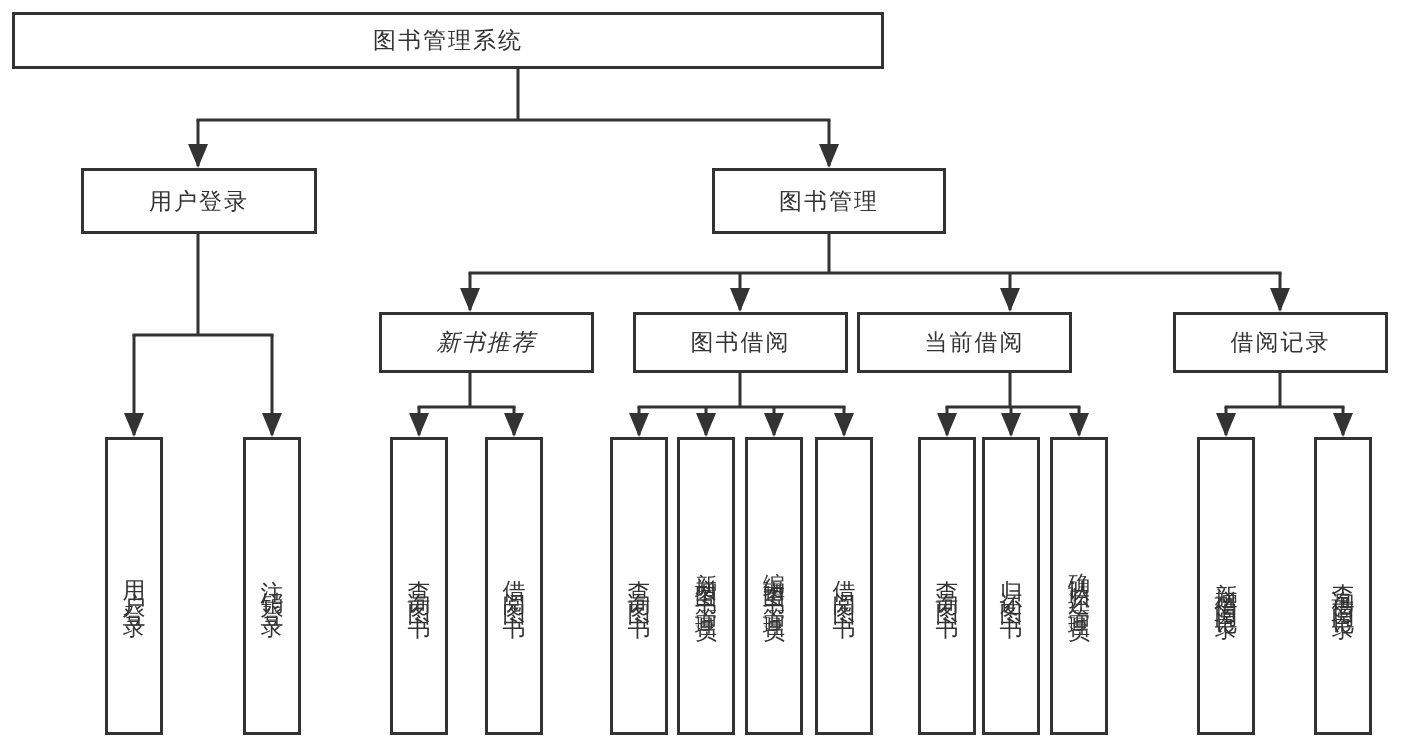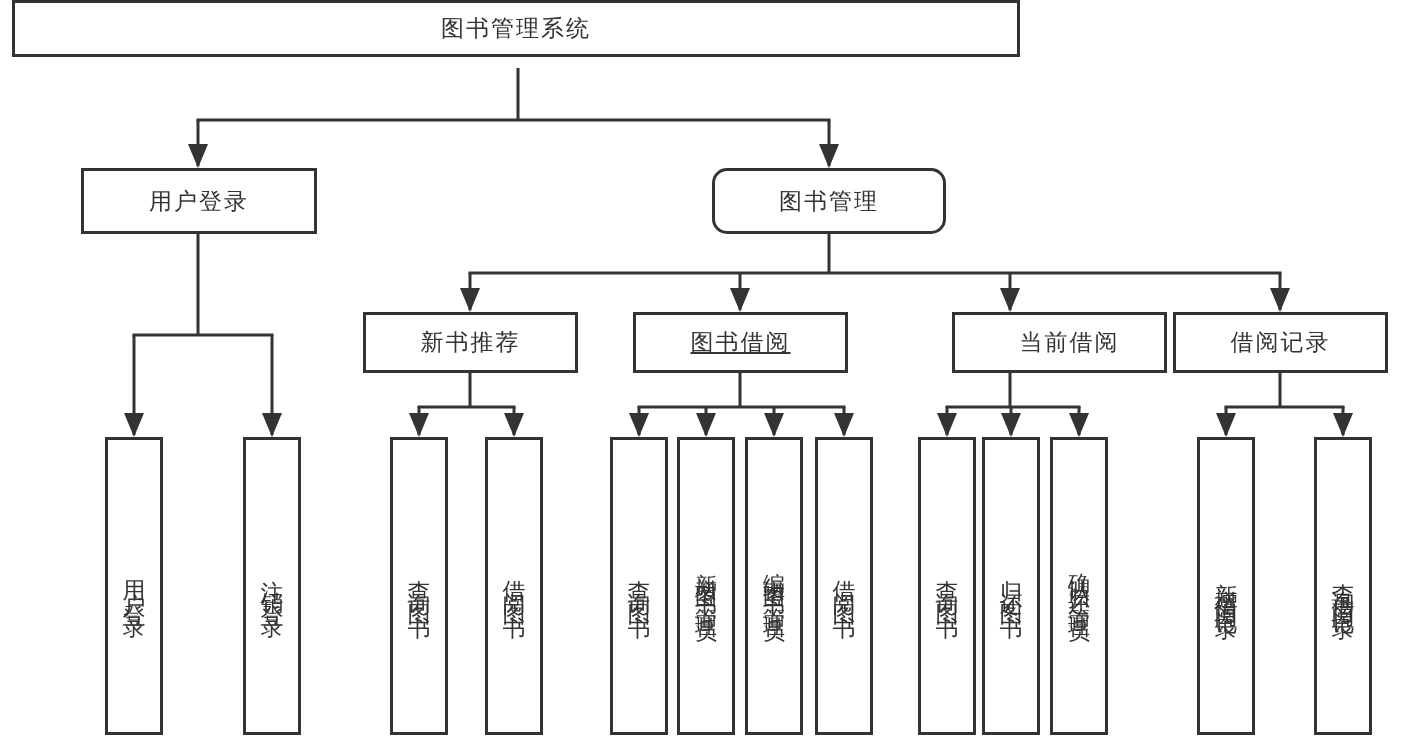--- a/index.html
+++ b/index.html
@@ -6,26 +6,26 @@
   body{font-family:"Liberation Sans","DejaVu Sans",sans-serif;}
   .stage{position:relative;width:1405px;height:747px;background:#fff;overflow:hidden;}
   svg.connectors{position:absolute;left:0;top:0;pointer-events:none;}
   .ln{stroke:#333333;stroke-width:3;fill:none;}
   .node{
     position:absolute;box-sizing:border-box;background:#ffffff;
     border:3px solid #333333;display:flex;align-items:center;justify-content:center;
     color:#333333;
   }
   .hlabel{font-size:23px;letter-spacing:2px;color:#333333;white-space:nowrap;}
-  .root{left:12px;top:0;width:1008px;height:57px;}
+  .root{left:12px;top:12px;width:872px;height:57px;}
   .l2{top:168px;height:66px;}
   .l2a{left:81px;width:236px;}
-  .l2b{left:712px;width:234px;border-radius:15px;}
+  .l2b{left:712px;width:234px;}
   .l3{top:312px;height:61px;width:215px;}
-  .l3a{left:363px;} .l3b{left:633px;text-decoration:underline;} .l3c{left:952px;padding-left:20px;} .l3d{left:1173px;text-align:right;}
+  .l3a{left:379px;font-style:italic;} .l3b{left:633px;} .l3c{left:857px;padding-left:20px;} .l3d{left:1173px;text-align:right;}
   .leaf{top:437px;width:58px;height:298px;}
   .vlabel{
     writing-mode:vertical-rl;text-orientation:mixed;
     font-size:23px;letter-spacing:12px;color:#333333;line-height:1;
     white-space:nowrap;
   }
   .ls6{letter-spacing:7px;}
   .ls9{letter-spacing:7px;font-size:22px;}
   .g1a{left:105px;} .g1b{left:243px;}
   .g2a{left:390px;} .g2b{left:485px;}

